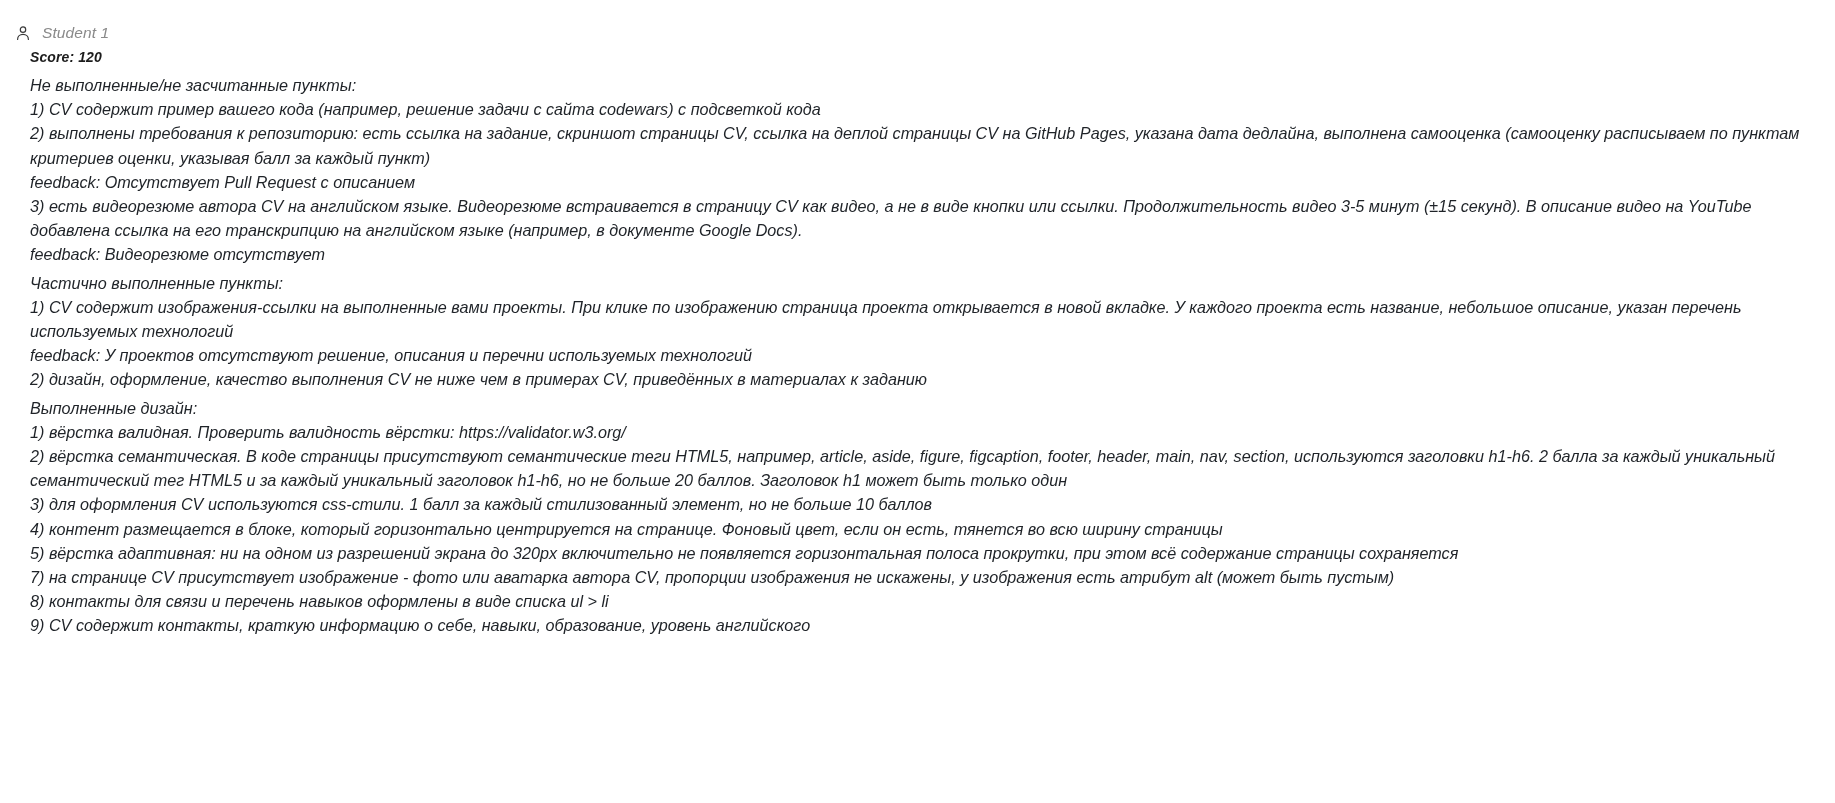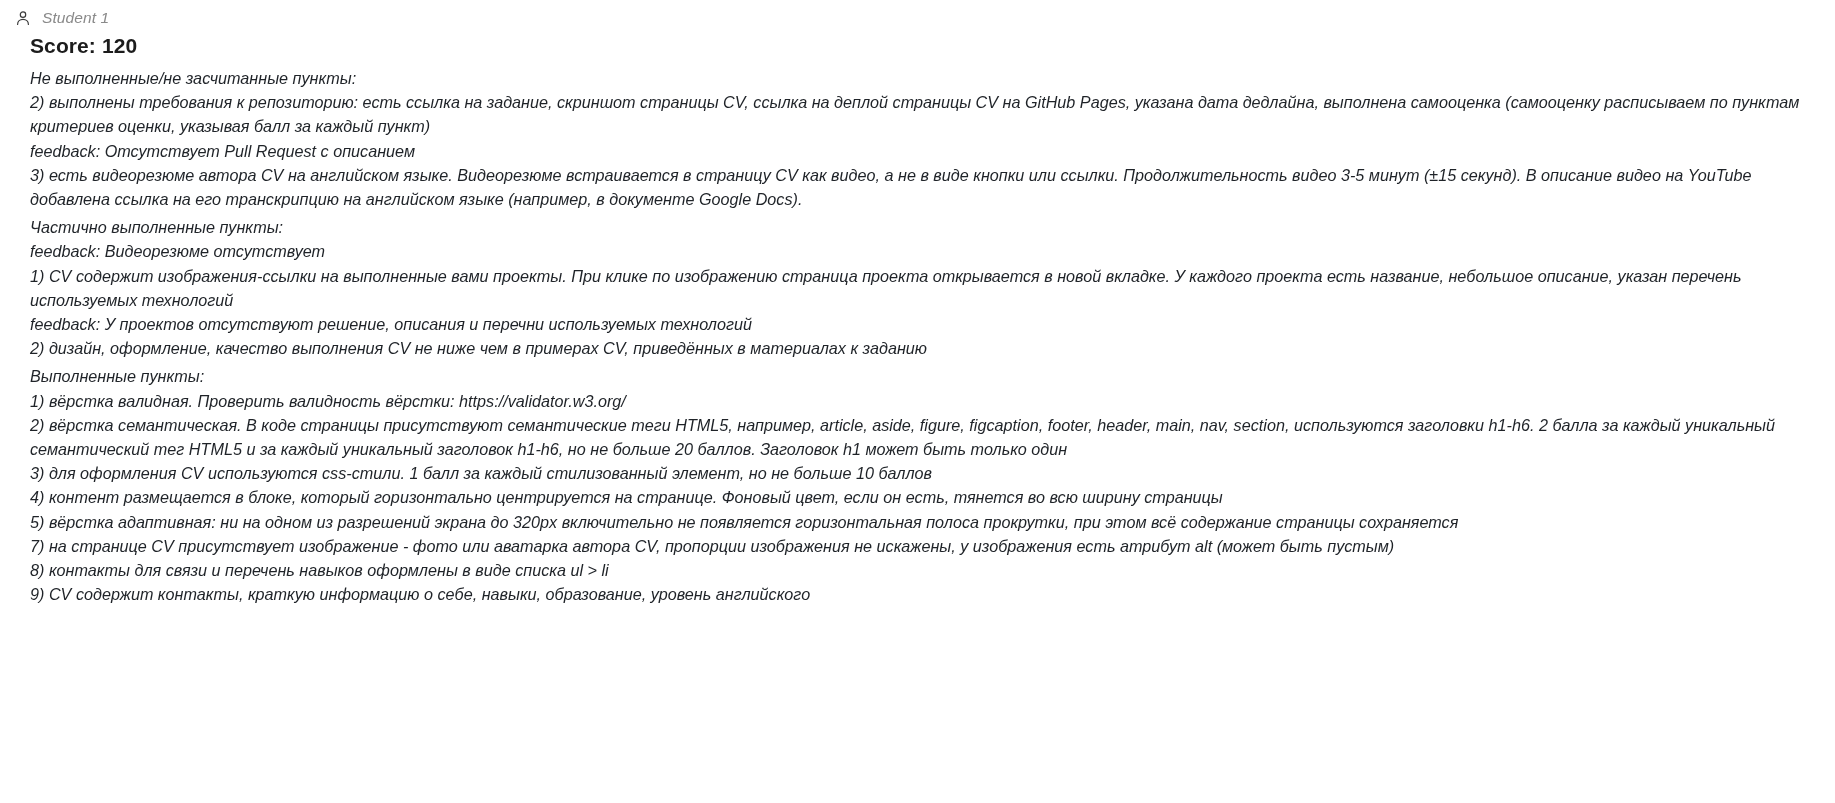--- a/index.html
+++ b/index.html
@@ -14,21 +14,21 @@
     overflow: hidden;
     font-family: "Liberation Sans", "DejaVu Sans", sans-serif;
     color: #24292e;
     -webkit-font-smoothing: antialiased;
   }
 
   .page {
     width: 1835px;
     height: 803px;
     box-sizing: border-box;
-    padding: 5px 14px 0 30px;
+    padding: 20px 14px 0 30px;
     position: relative;
   }
 
   
   .student-row {
     display: flex;
     align-items: center;
     gap: 10px;
     height: 26px;
     padding-left: 0px;
@@ -46,22 +46,23 @@
   .student-name {
     font-style: italic;
     font-size: 15.5px;
     color: #8a8a8a;
     letter-spacing: .1px;
     white-space: nowrap;
   }
 
   
   .score-line {
+    font-style: italic;
     font-weight: bold;
-    font-size: 21px;
+    font-size: 14px;
     color: #1c1c1c;
     margin: 3px 0 8px 0;
     letter-spacing: .1px;
     white-space: nowrap;
   }
 
   
   .body-text {
     font-style: italic;
     font-size: 16.2px;
@@ -93,35 +94,36 @@
     </span>
     <span class="student-name">Student 1</span>
   </div>
 
   <div class="score-line">Score: 120</div>
 
   <div class="body-text">
 
     <p class="para section-head">Не выполненные/не засчитанные пункты:</p>
 
+    <p class="para">1) CV содержит пример вашего кода (например, решение задачи с сайта codewars) с подсветкой кода</p>
 
     <p class="para">2) выполнены требования к репозиторию: есть ссылка на задание, скриншот страницы CV, ссылка на деплой страницы CV на GitHub Pages, указана дата дедлайна, выполнена самооценка (самооценку расписываем по пунктам критериев оценки, указывая балл за каждый пункт)</p>
     <p class="para">feedback: Отсутствует Pull Request с описанием</p>
 
     <p class="para">3) есть видеорезюме автора CV на английском языке. Видеорезюме встраивается в страницу CV как видео, а не в виде кнопки или ссылки. Продолжительность видео 3-5 минут (±15 секунд). В описание видео на YouTube добавлена ссылка на его транскрипцию на английском языке (например, в документе Google Docs).</p>
+    <p class="para">feedback: Видеорезюме отсутствует</p>
+
     <p class="para section-head">Частично выполненные пункты:</p>
-
-    <p class="para">feedback: Видеорезюме отсутствует</p>
 
     <p class="para">1) CV содержит изображения-ссылки на выполненные вами проекты. При клике по изображению страница проекта открывается в новой вкладке. У каждого проекта есть название, небольшое описание, указан перечень используемых технологий</p>
     <p class="para">feedback: У проектов отсутствуют решение, описания и перечни используемых технологий</p>
 
     <p class="para">2) дизайн, оформление, качество выполнения CV не ниже чем в примерах CV, приведённых в материалах к заданию</p>
 
-    <p class="para section-head">Выполненные пункты:</p>
+    <p class="para section-head">Выполненные дизайн:</p>
 
     <p class="para">1) вёрстка валидная. Проверить валидность вёрстки: https://validator.w3.org/</p>
     <p class="para">2) вёрстка семантическая. В коде страницы присутствуют семантические теги HTML5, например, article, aside, figure, figcaption, footer, header, main, nav, section, используются заголовки h1-h6. 2 балла за каждый уникальный семантический тег HTML5 и за каждый уникальный заголовок h1-h6, но не больше 20 баллов. Заголовок h1 может быть только один</p>
     <p class="para">3) для оформления CV используются css-стили. 1 балл за каждый стилизованный элемент, но не больше 10 баллов</p>
     <p class="para">4) контент размещается в блоке, который горизонтально центрируется на странице. Фоновый цвет, если он есть, тянется во всю ширину страницы</p>
     <p class="para">5) вёрстка адаптивная: ни на одном из разрешений экрана до 320px включительно не появляется горизонтальная полоса прокрутки, при этом всё содержание страницы сохраняется</p>
     <p class="para">7) на странице CV присутствует изображение - фото или аватарка автора CV, пропорции изображения не искажены, у изображения есть атрибут alt (может быть пустым)</p>
     <p class="para">8) контакты для связи и перечень навыков оформлены в виде списка ul &gt; li</p>
     <p class="para">9) CV содержит контакты, краткую информацию о себе, навыки, образование, уровень английского</p>
 

